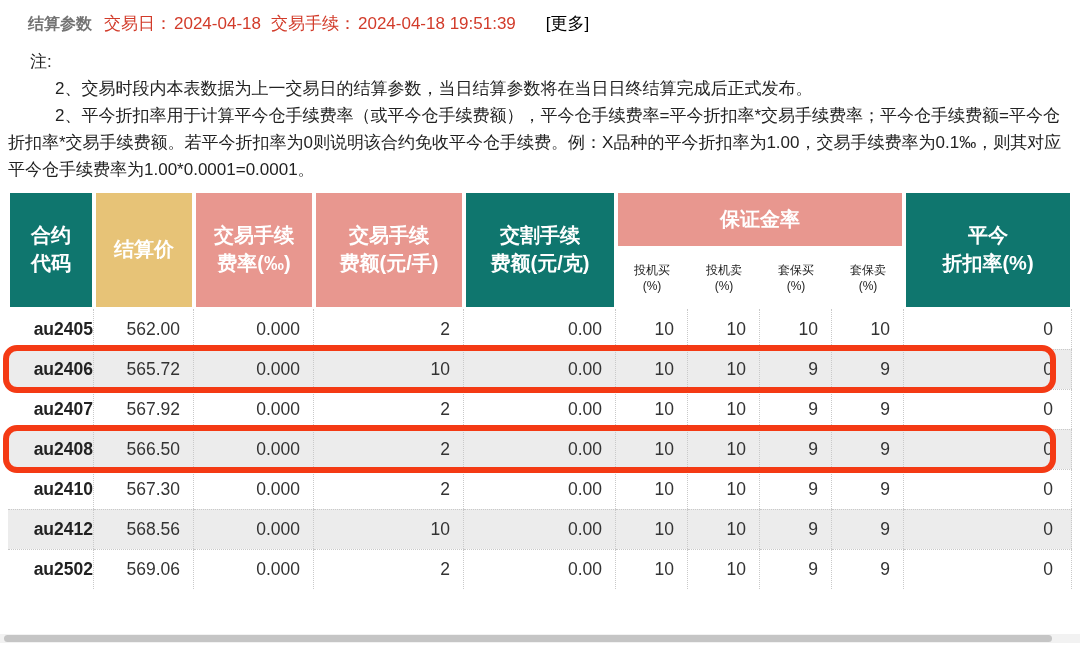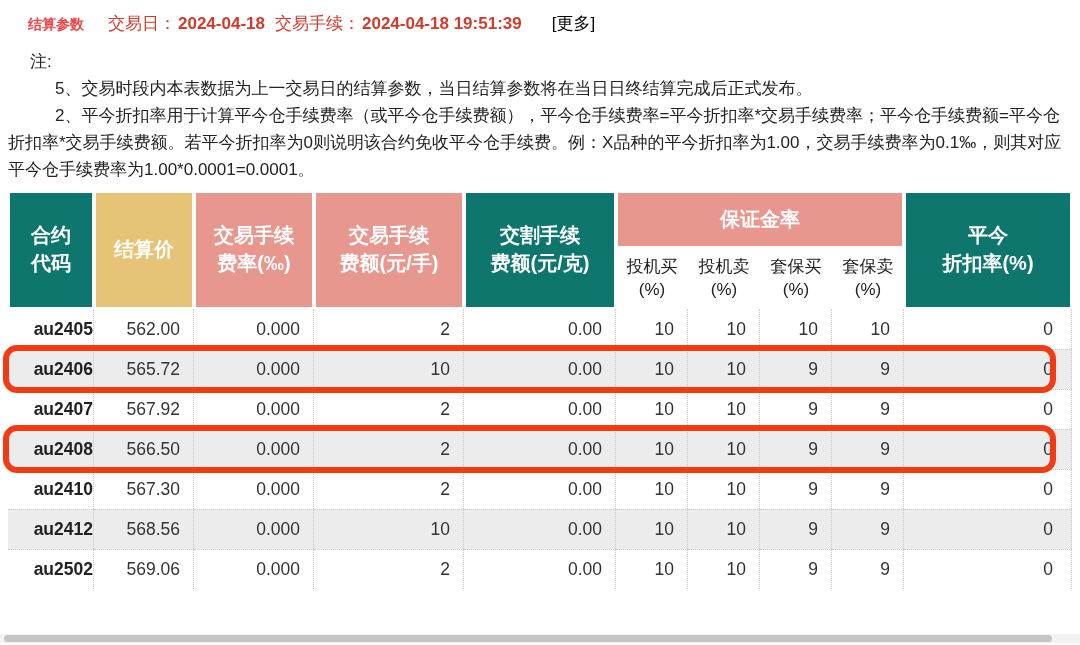--- a/index.html
+++ b/index.html
@@ -8,23 +8,23 @@
     width: 1080px; height: 645px; overflow: hidden; background: #fff;
     font-family: "Liberation Sans", "DejaVu Sans", sans-serif; color: #333;
     position: relative;
   }
 
   
   .title-bar {
     display: flex; align-items: baseline;
     padding: 12px 0 0 28px; font-size: 17px; white-space: nowrap;
   }
-  .page-title { color: #ef4444; font-size: 14px; font-weight: bold; margin-right: 24px; }
+  .page-title { color: #737373; font-size: 16px; font-weight: bold; margin-right: 12px; }
   .meta-label { color: #d23b2a; margin-right: 2px; }
-  .meta-value { color: #d23b2a; font-weight: bold; margin-right: 10px; }
+  .meta-value { color: #d23b2a; font-weight: normal; margin-right: 10px; }
   .more-link { color: #000000; margin-left: 20px; text-decoration: none; cursor: pointer; }
 
   
   .notes { margin: 13px 8px 0 8px; color: #222; font-size: 17px; line-height: 27px; }
   .notes .heading { margin-left: 22px; }
   .notes p { margin: 0; text-indent: 47px; }
 
   
   .table-wrapper { position: relative; width: 1064px; margin: 8px 0 0 8px; }
   table.settle {
@@ -34,21 +34,21 @@
   thead th {
     border: 2px solid #fff; vertical-align: middle; text-align: center;
     color: #fff; font-weight: bold; font-size: 20px; line-height: 1.38;
     white-space: pre-line; padding: 0;
   }
   thead tr.group-row th { height: 57px; }
   thead tr.sub-row th { height: 61px; }
   .th-blue { background: #0f766e; }
   .th-gold { background: #e7c377; }
   .th-pink { background: #e8978f; }
-  .th-sub  { background: #fff; color: #222; font-weight: normal; font-size: 17px; line-height: 1.3; }
+  .th-sub  { background: #fff; color: #222; font-weight: normal; font-size: 12px; line-height: 1.3; }
 
   tbody td {
     height: 40px; font-size: 17.5px; color: #333; background: #fff;
     border-top: 1px dotted #c9c9c9; border-right: 1px dotted #c9c9c9;
     padding: 0; vertical-align: middle;
   }
   tbody tr:first-child td { border-top: none; }
   tbody tr.stripe td { background: #ececec; }
   td.code { font-weight: bold; text-align: right; padding-left: 12px; color: #222; }
   td.num  { text-align: right; padding-right: 13px; }
@@ -74,21 +74,21 @@
     <span class="page-title">结算参数</span>
     <span class="meta-label">交易日：</span>
     <span class="meta-value">2024-04-18</span>
     <span class="meta-label">交易手续：</span>
     <span class="meta-value">2024-04-18 19:51:39</span>
     <a class="more-link">[更多]</a>
   </div>
 
   <div class="notes">
     <div class="heading">注:</div>
-    <p>5、交易时段内本表数据为上一交易日的结算参数，当日结算参数将在当日日终结算完成后正式发布。</p>
+    <p>2、交易时段内本表数据为上一交易日的结算参数，当日结算参数将在当日日终结算完成后正式发布。</p>
     <p>2、平今折扣率用于计算平今仓手续费率（或平今仓手续费额），平今仓手续费率=平今折扣率*交易手续费率；平今仓手续费额=平今仓折扣率*交易手续费额。若平今折扣率为0则说明该合约免收平今仓手续费。例：X品种的平今折扣率为1.00，交易手续费率为0.1‰，则其对应平今仓手续费率为1.00*0.0001=0.0001。</p>
   </div>
 
   <div class="table-wrapper">
     <table class="settle">
       <colgroup>
         <col style="width:86px">
           <col style="width:100px">
           <col style="width:120px">
         <col style="width:150px">

